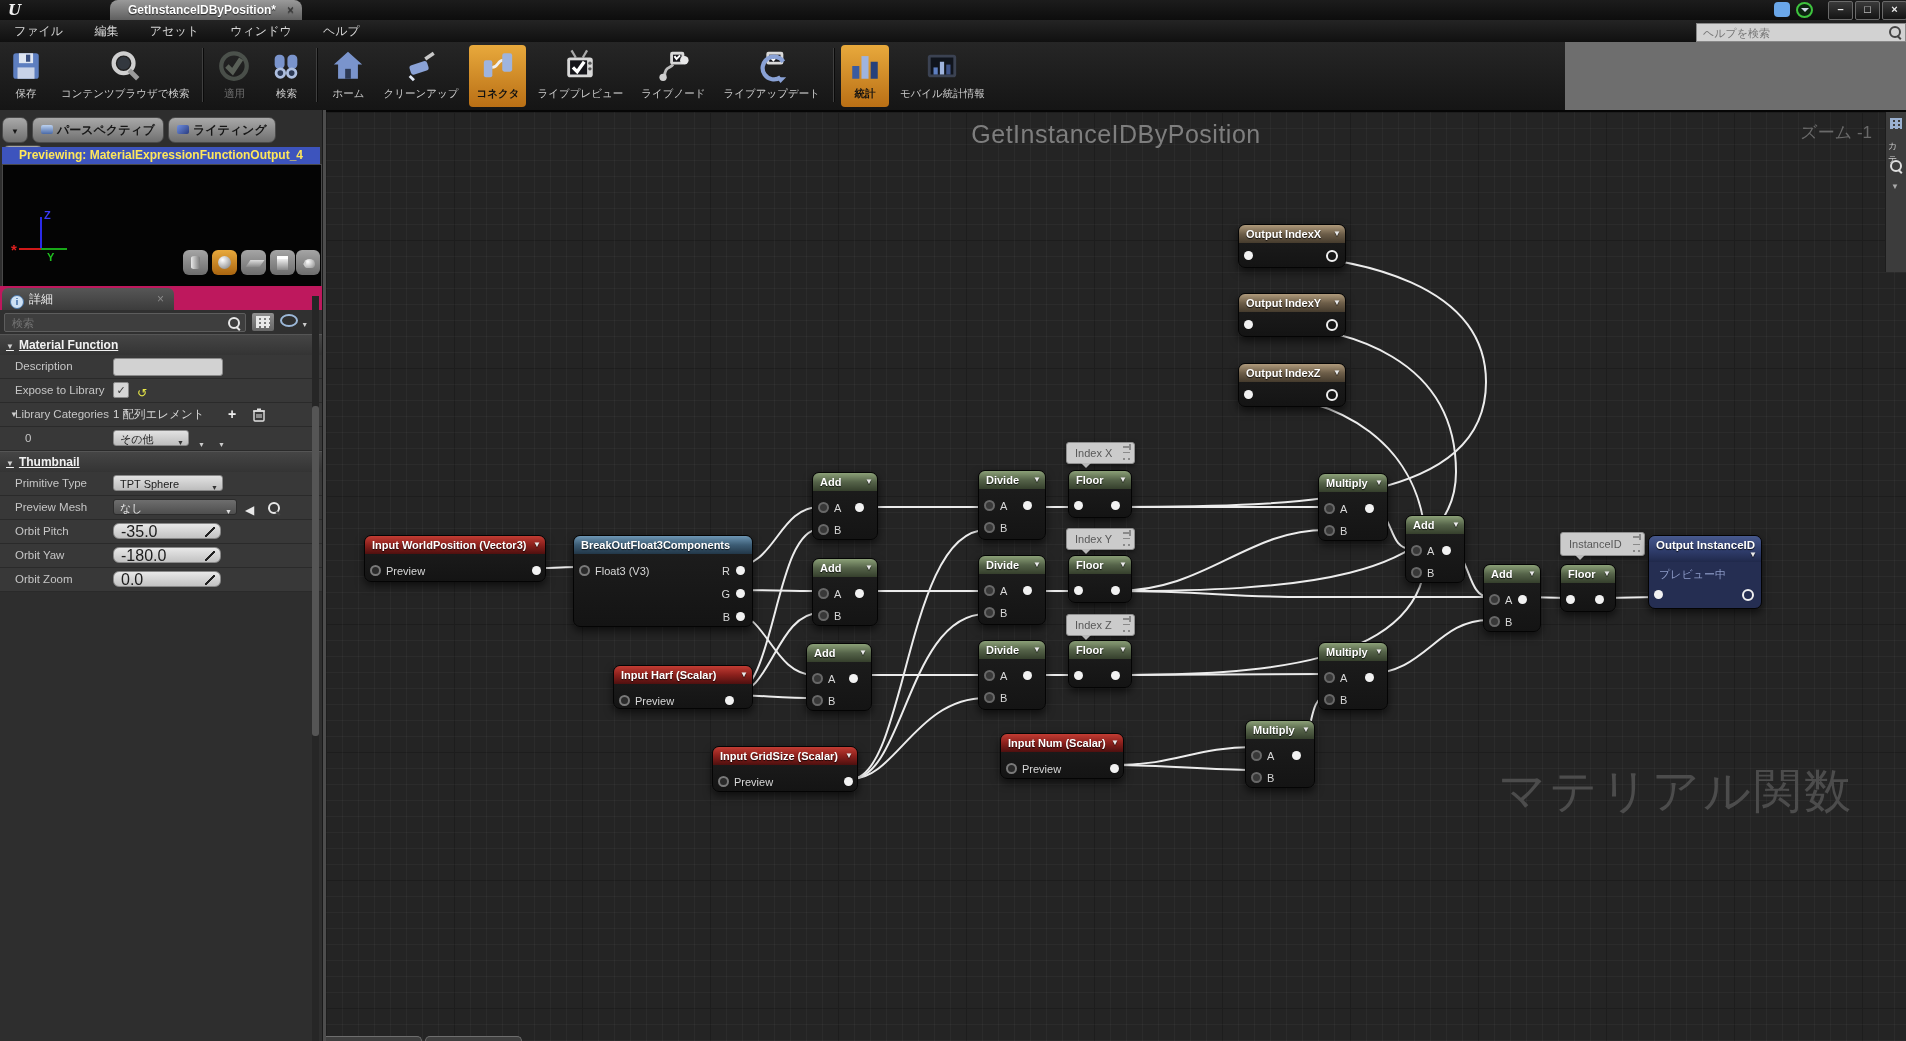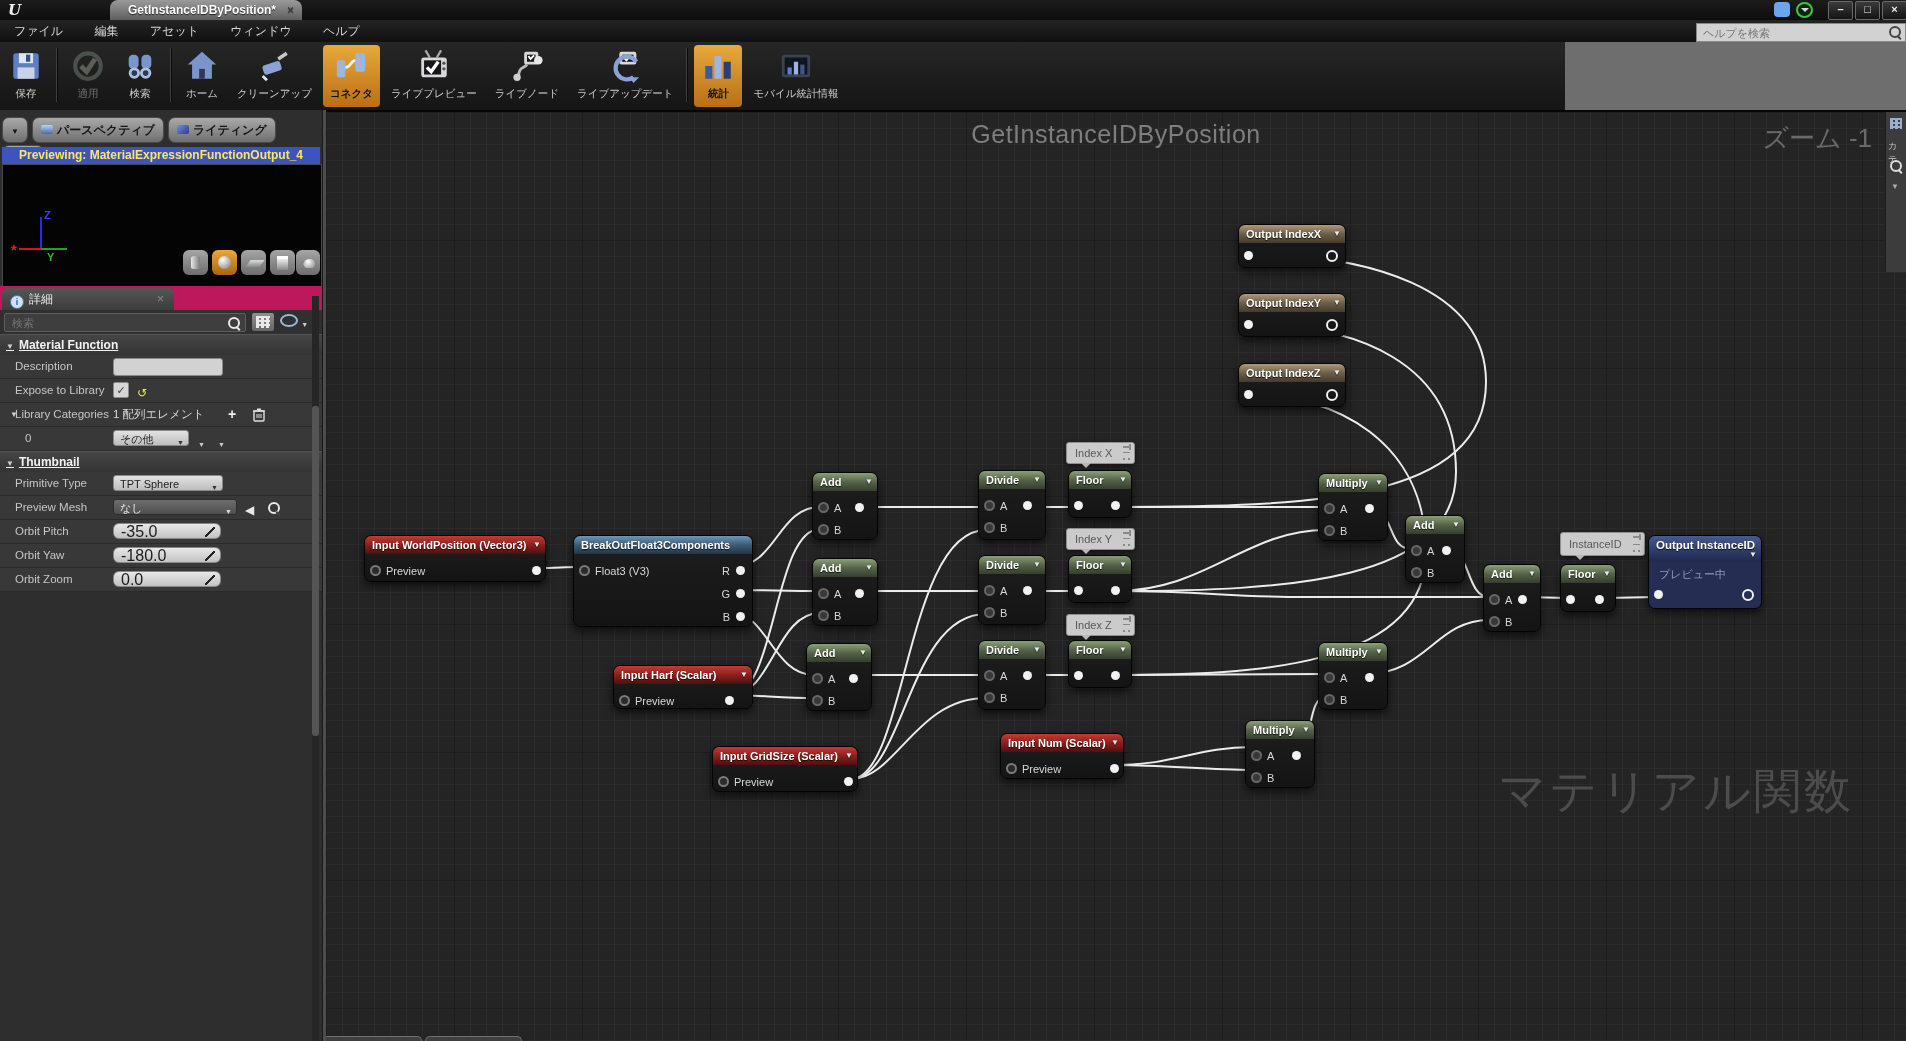--- a/index.html
+++ b/index.html
@@ -90,21 +90,21 @@
   #splitter{position:absolute;left:322px;top:110px;width:4px;height:931px;background:#4d4d4d;border-left:1px solid #1a1a1a;border-right:1px solid #1a1a1a;}
   
   #graph{position:absolute;left:326px;top:110px;width:1580px;height:931px;background-color:#242424;overflow:hidden;border-top:2px solid #060606;
     background-image:
       linear-gradient(rgba(255,255,255,.032) 1px,transparent 1px),
       linear-gradient(90deg,rgba(255,255,255,.032) 1px,transparent 1px),
       linear-gradient(rgba(0,0,0,.38) 1px,transparent 1px),
       linear-gradient(90deg,rgba(0,0,0,.38) 1px,transparent 1px);
     background-size:16px 16px,16px 16px,128px 128px,128px 128px;}
   #graph-title{position:absolute;left:0;top:8px;width:100%;text-align:center;color:#7e7e7e;font-size:25px;letter-spacing:.5px;}
-  #zoom-label{position:absolute;right:34px;top:9px;color:#6a6a6a;font-size:26px;}
+  #zoom-label{position:absolute;right:34px;top:9px;color:#6a6a6a;font-size:17px;}
   #watermark{position:absolute;right:52px;top:648px;color:#4c4c4c;font-size:47px;letter-spacing:3px;}
   #graph-wires{position:absolute;left:0;top:0;pointer-events:none;}
   #graph-wires path{fill:none;stroke:#ececec;stroke-width:2;}
   
   .node{position:absolute;border-radius:7px;background:linear-gradient(#1e1e1e,#141414);border:1px solid #040404;box-shadow:0 4px 9px rgba(0,0,0,.6);font-size:11px;color:#d8d8d8;box-sizing:border-box;}
   .node .hdr{height:18px;line-height:18px;border-radius:6px 6px 0 0;font-weight:bold;font-size:11px;color:#fff;padding:0 16px 0 7px;text-shadow:0 1px 1px rgba(0,0,0,.8);white-space:nowrap;overflow:hidden;position:relative;}
   .hdr .car{position:absolute;right:4px;top:0;font-size:8px;color:#eaeaea;}
   .k-op .hdr,.k-floor .hdr{background:linear-gradient(180deg,#8ba077 0%,#556349 50%,#353f2c 100%);}
   .k-input .hdr{background:linear-gradient(180deg,#c23c33 0%,#8b201c 50%,#4e100f 100%);}
   .k-breakout .hdr{background:linear-gradient(180deg,#6d96b4 0%,#3c5c74 50%,#223748 100%);}
@@ -169,20 +169,28 @@
 
 <div id="toolbar">
   <div class="tbtn">
     <span class="tico"><svg width="34" height="34" viewBox="0 0 24 24">
           <rect x="3" y="3" width="18" height="18" rx="2" fill="#5d7ec0"></rect>
           <rect x="7" y="3" width="10" height="7" fill="#dfe6f2"></rect>
           <rect x="12" y="4" width="3" height="5" fill="#3a4f80"></rect>
           <rect x="6" y="13" width="12" height="8" fill="#c8d2e8"></rect>
         </svg></span>
     <span class="tlbl">保存</span>
+  </div>
+  <div class="tbtn">
+    <span class="tico"><svg width="34" height="34" viewBox="0 0 24 24">
+          <circle cx="11" cy="10" r="7" fill="none" stroke="#cfcfcf" stroke-width="3"></circle>
+          <circle cx="11" cy="10" r="4.5" fill="#33383f"></circle>
+          <line x1="15" y1="15" x2="21" y2="21" stroke="#9a9a9a" stroke-width="3.4"></line>
+        </svg></span>
+    <span class="tlbl">コンテンツブラウザで検索</span>
   </div>
   <div class="tsep"></div>
   <div class="tbtn disabled">
     <span class="tico"><svg width="34" height="34" viewBox="0 0 24 24">
           <circle cx="12" cy="12" r="9" fill="none" stroke="#7d8a7d" stroke-width="3"></circle>
           <path d="M7,12 L11,16 L17,7" fill="none" stroke="#9fae9b" stroke-width="3.4"></path>
         </svg></span>
     <span class="tlbl">適用</span>
   </div>
   <div class="tbtn">

